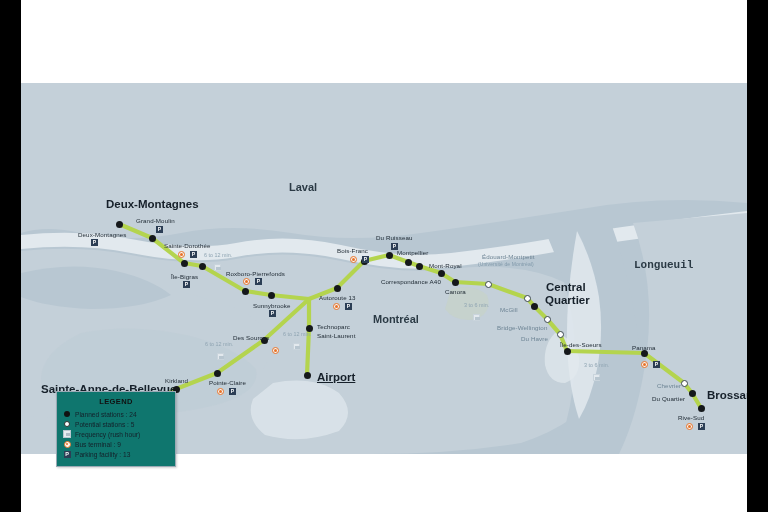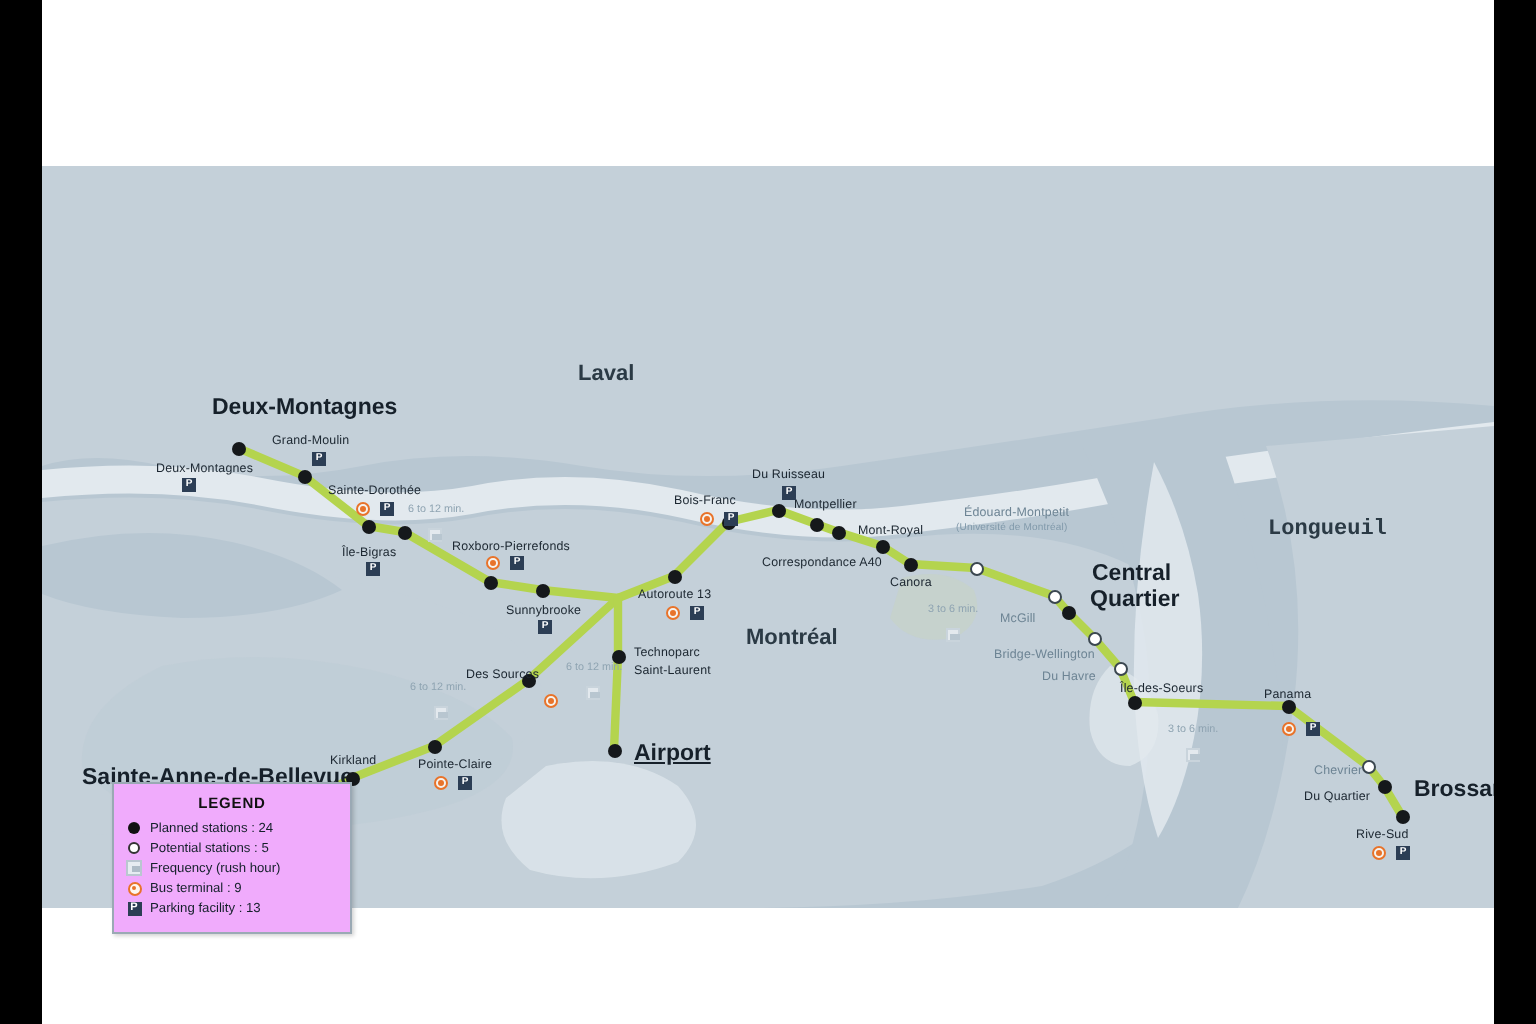--- a/index.html
+++ b/index.html
@@ -55,21 +55,21 @@
   .ic.bus:after{content:"";position:absolute;left:1px;top:1px;width:3px;height:3px;
           border-radius:50%;background:#e8732a;}
   .ic.park{background:#2c3e55;color:#fff;font-size:5px;line-height:7px;
           text-align:center;font-weight:bold;}
   .ic.freqbox{background:#e3e9ee;border:1px solid #c9d4dc;box-sizing:border-box;}
   .ic.freqbox:after{content:"";position:absolute;left:1px;top:2px;width:5px;height:3px;
           background:#b8c6d0;}
 
   
   #legend{position:absolute;left:35px;top:391px;width:120px;
-          background:#f0abfc;border:1px solid #9aa9b4;box-shadow:1px 1px 2px rgba(0,0,0,.18);
+          background:#0f766e;border:1px solid #9aa9b4;box-shadow:1px 1px 2px rgba(0,0,0,.18);
           padding:5px 6px 6px 6px;box-sizing:border-box;}
   #legend h4{margin:0 0 4px 0;text-align:center;font-size:7.5px;font-weight:bold;
              color:#111;letter-spacing:.4px;}
   .lrow{display:flex;align-items:center;gap:4px;margin:2px 0;}
   .lrow span.t{font-size:6.6px;color:#14202a;white-space:nowrap;}
   .lic{position:relative;width:8px;height:8px;flex:0 0 8px;}
   .lic .d{position:absolute;left:1px;top:1px;width:6px;height:6px;border-radius:50%;background:#111;}
   .lic .o{position:absolute;left:1px;top:1px;width:6px;height:6px;border-radius:50%;
           background:#fff;border:1.2px solid #333;box-sizing:border-box;}
   .lic .f{position:absolute;left:0;top:0;width:8px;height:8px;background:#e6ecf1;

